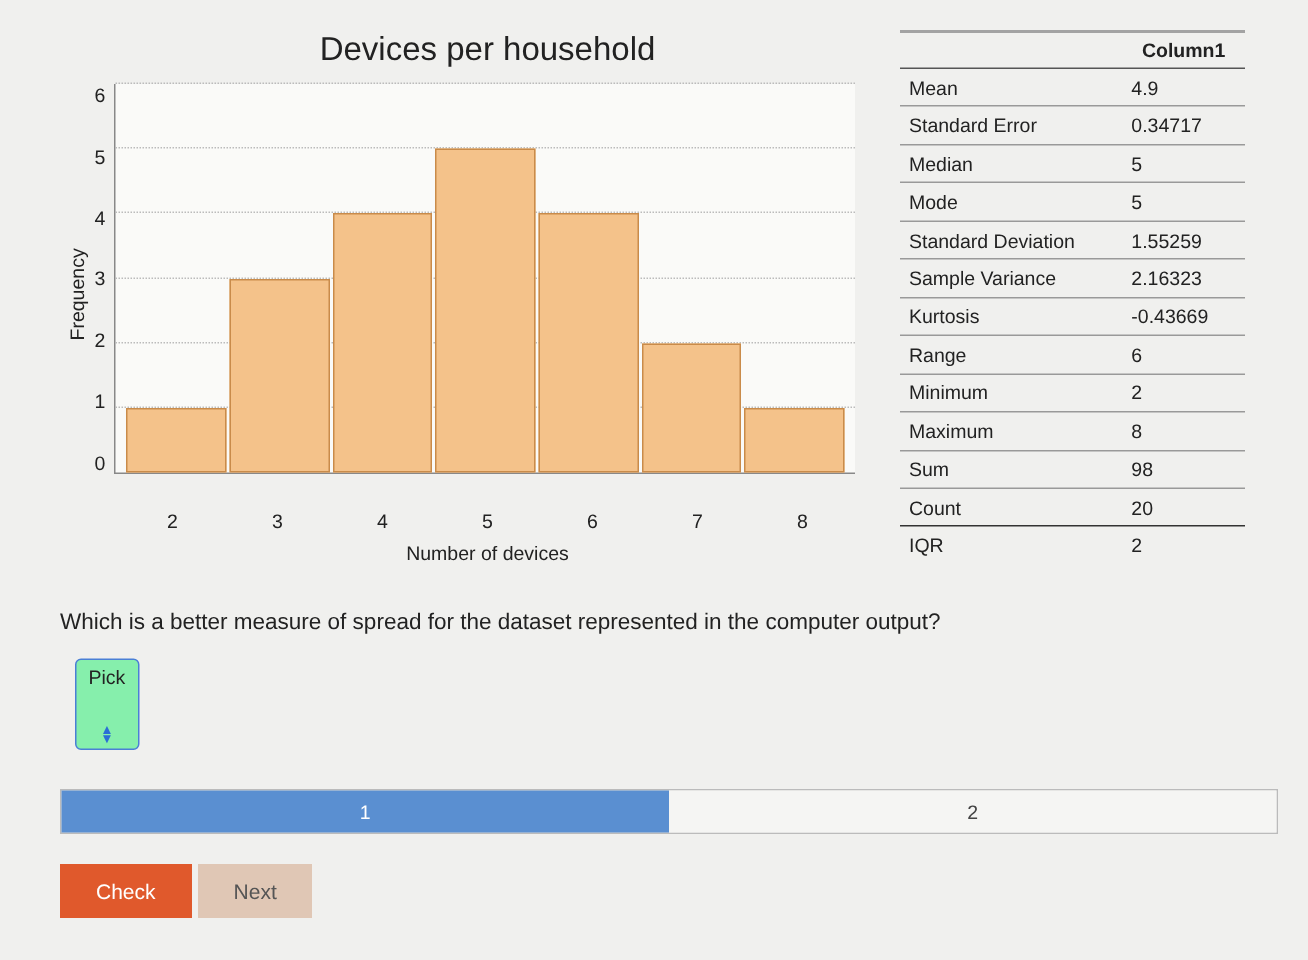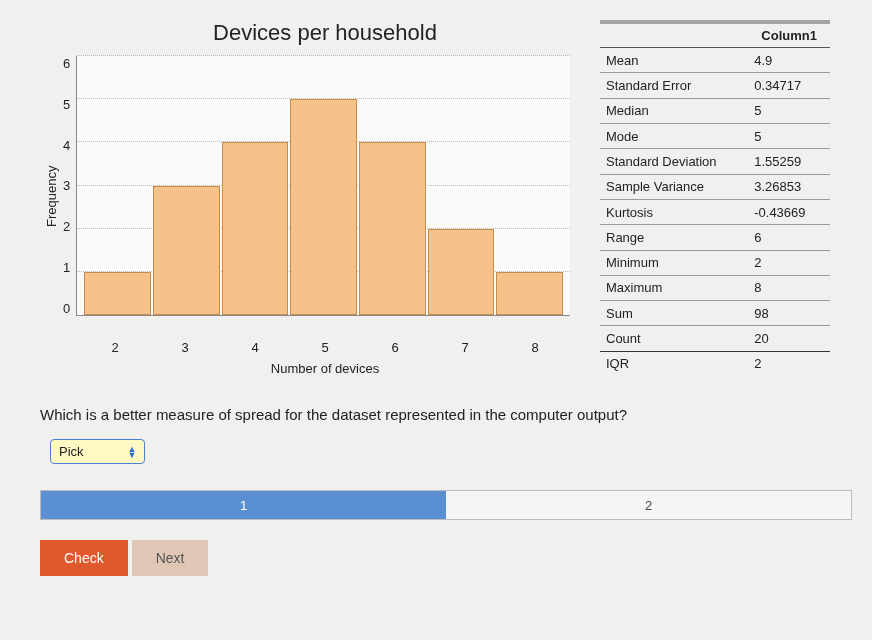--- a/index.html
+++ b/index.html
@@ -89,21 +89,21 @@
       margin-top: 6px;
       font-size: 13px;
     }
 
     .stats-table {
       width: 230px;
       font-size: 13px;
       border-collapse: collapse;
     }
     .stats-table th {
-      border-top: 4px solid #a3a3a3;
+      border-top: 2px solid #a3a3a3;
       border-bottom: 1px solid #555;
       padding: 4px 6px;
       text-align: center;
       font-weight: bold;
     }
     .stats-table th:first-child { text-align: left; }
     .stats-table td {
       border-bottom: 1px solid #999;
       padding: 3px 6px;
     }
@@ -113,26 +113,27 @@
 
     .question {
       font-size: 15px;
       margin-bottom: 16px;
     }
     .picker {
       display: inline-flex;
       align-items: center;
       border: 1px solid #4a7fd6;
       border-radius: 4px;
-      background: #fef9c3;
+      background: #86efac;
       padding: 4px 8px;
       font-size: 13px;
-      gap: 44px;
+      gap: 24px;
       margin-left: 10px;
       margin-bottom: 26px;
+      flex-direction: column;
     }
     .picker .updown {
       display: inline-flex;
       flex-direction: column;
       line-height: 6px;
       font-size: 9px;
       color: #2a6ed6;
     }
 
     .progress {
@@ -235,21 +236,21 @@
         <tr>
           <td>Mode</td>
           <td>5</td>
         </tr>
         <tr>
           <td>Standard Deviation</td>
           <td>1.55259</td>
         </tr>
         <tr>
           <td>Sample Variance</td>
-          <td>3.26853</td>
+          <td>2.16323</td>
         </tr>
         <tr>
           <td>Kurtosis</td>
           <td>-0.43669</td>
         </tr>
         <tr>
           <td>Range</td>
           <td>6</td>
         </tr>
         <tr>

